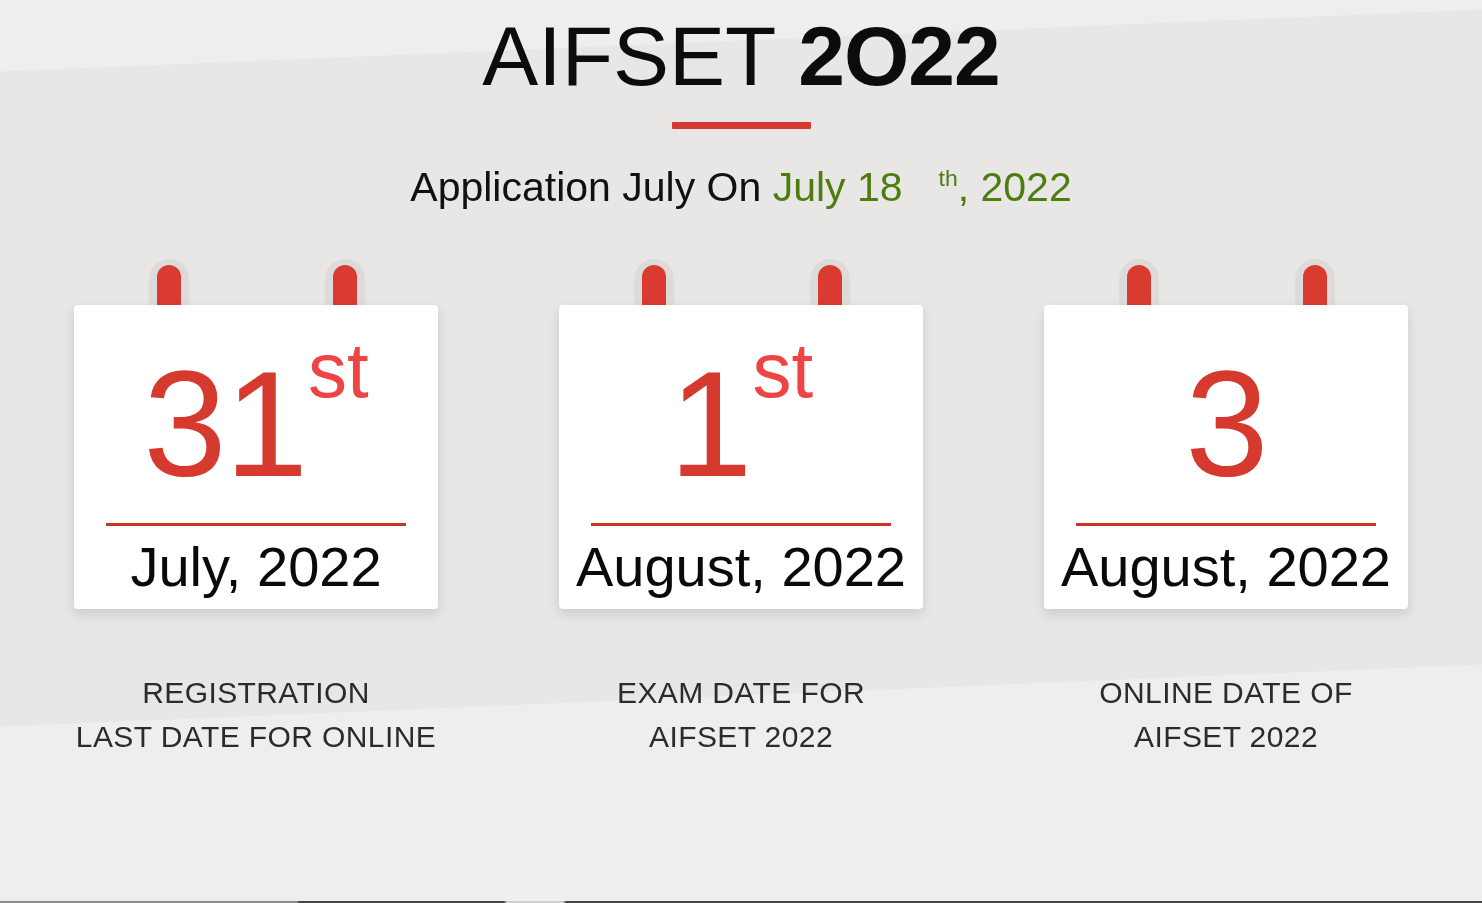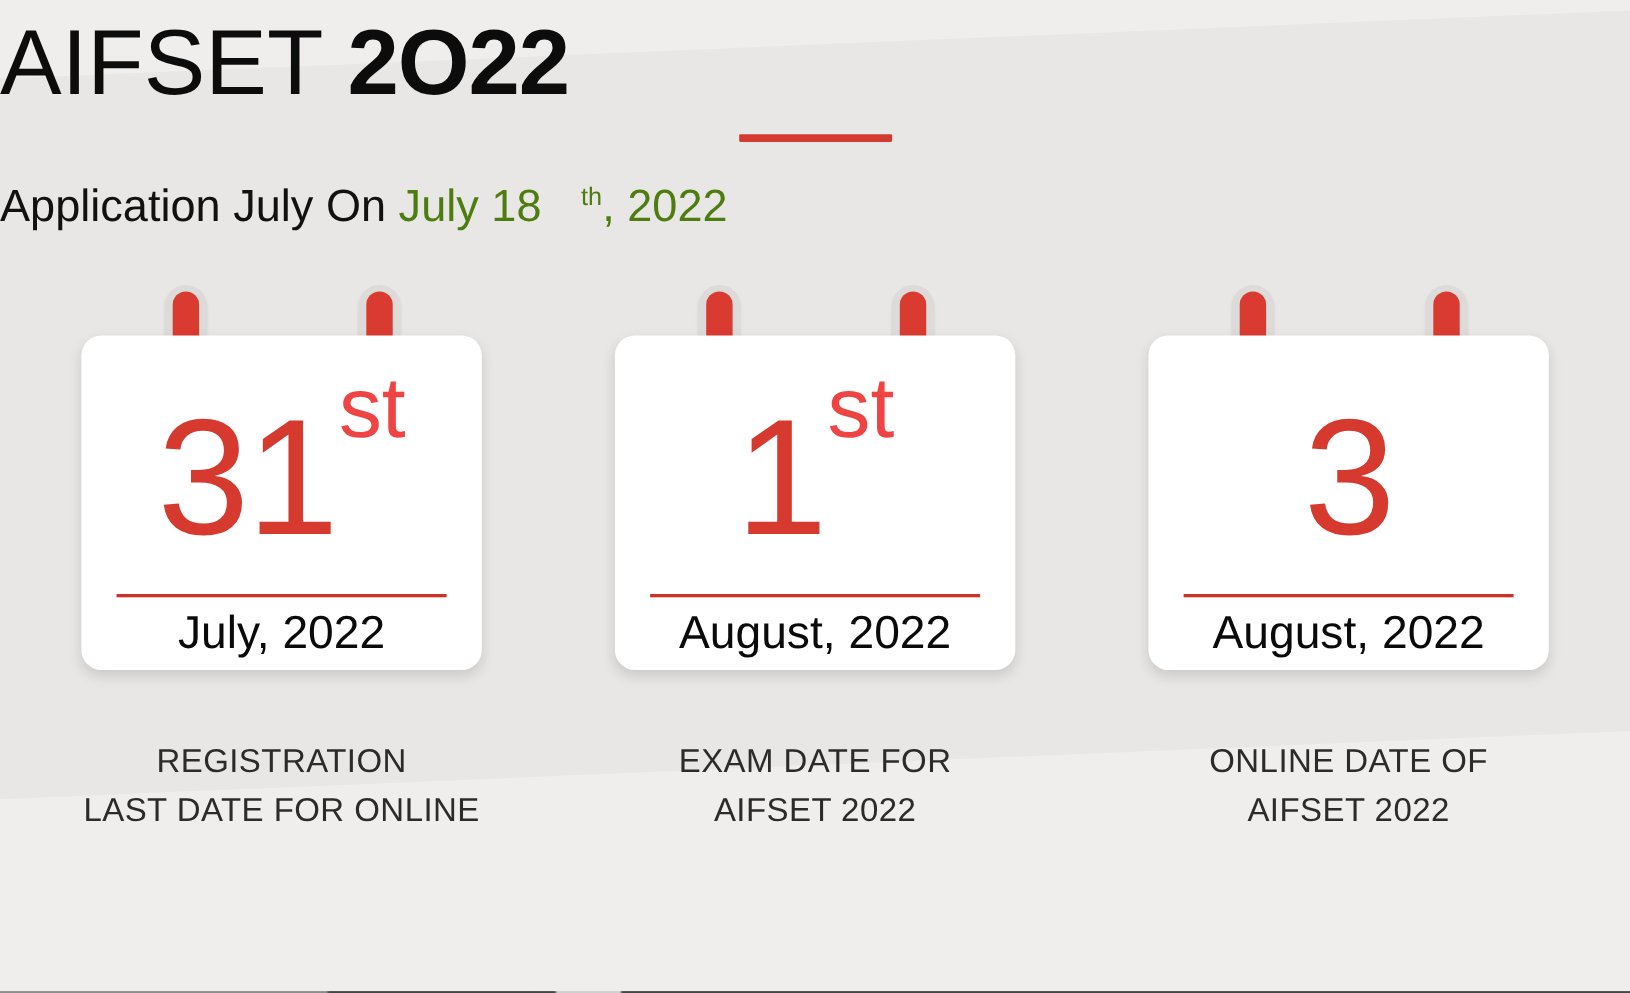--- a/index.html
+++ b/index.html
@@ -64,21 +64,21 @@
 
   
   #page {
     position:relative;
     z-index:2;
     width:1482px;
     height:903px;
   }
 
   
-  #header { text-align:left; padding-top:14px; }
+  #header { text-align:center; padding-top:14px; }
 
   #main-title {
     font-size:84px;
     line-height:1.0;
     letter-spacing:0px;
     color:#0c0c0c;
     font-weight:300;
     white-space:nowrap;
   }
   #title-light { font-weight:300; }
@@ -154,21 +154,21 @@
     border-radius:12px;
   }
 
   .card-body {
     position:absolute;
     left:0;
     top:46px;
     width:364px;
     height:304px;
     background:#fff;
-    border-radius:18px;
+    border-radius:4px;
     box-shadow:0 5px 12px rgba(0,0,0,0.13);
     display:flex;
     flex-direction:column;
     align-items:center;
     justify-content:flex-start;
     padding-top:20px;
   }
 
   .day-line {
     flex:1;
@@ -196,21 +196,21 @@
   }
 
   .card-divider {
     width:300px;
     height:3px;
     background:#cc3328;
     margin:0 auto 8px;
   }
 
   .card-month {
-    font-size:42px;
+    font-size:56px;
     font-weight:400;
     color:#0a0a0a;
     padding-bottom:10px;
   }
 
   
   .caption {
     margin-top:62px;
     font-size:30px;
     line-height:1.48;

